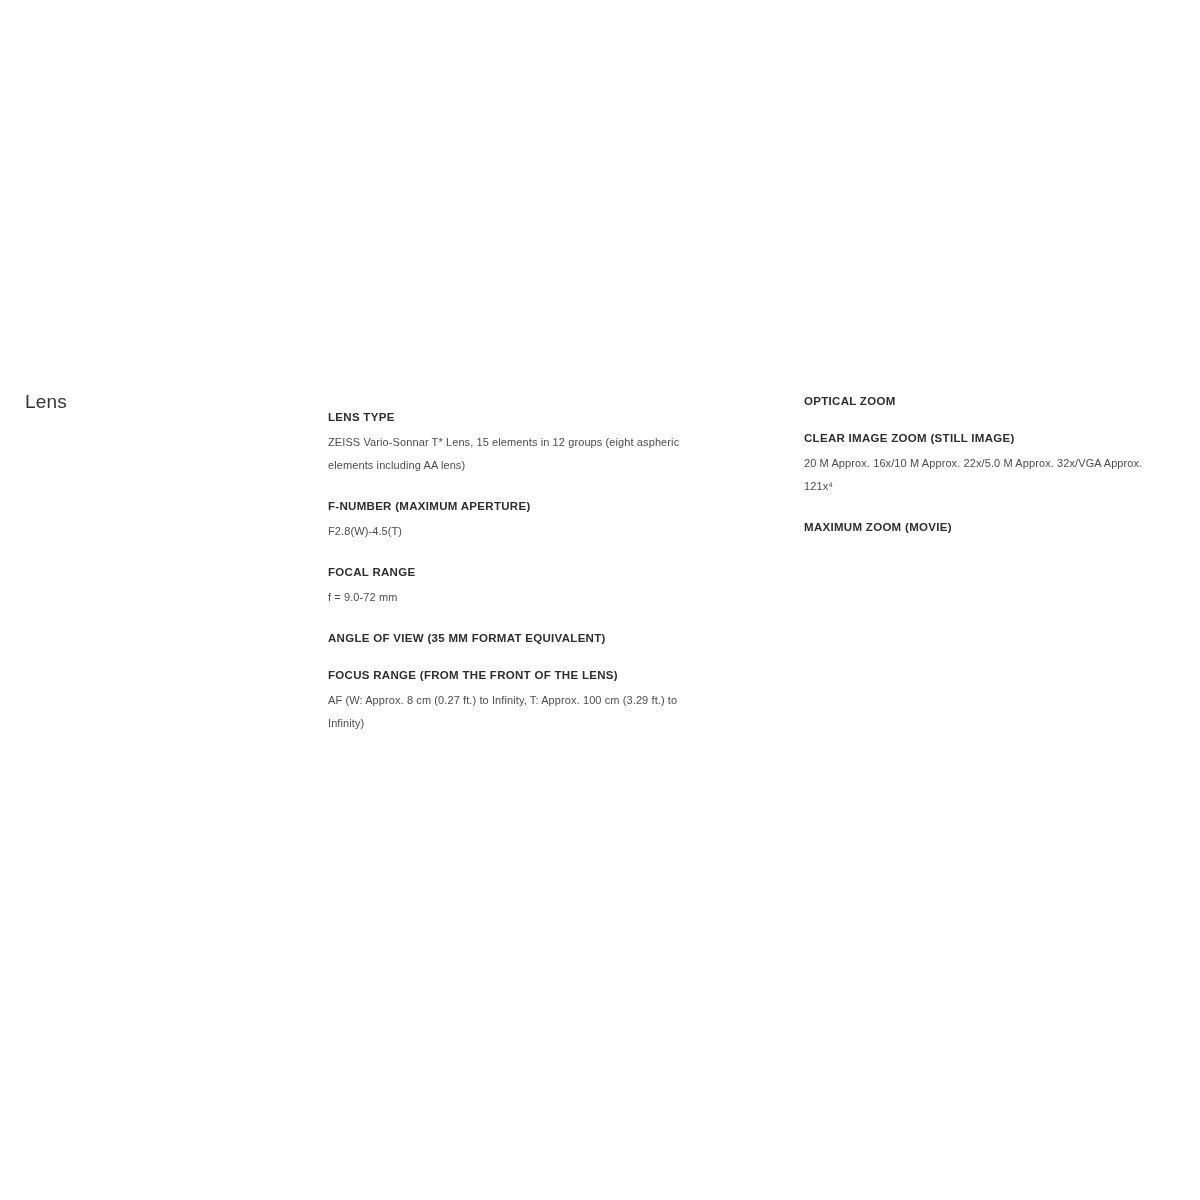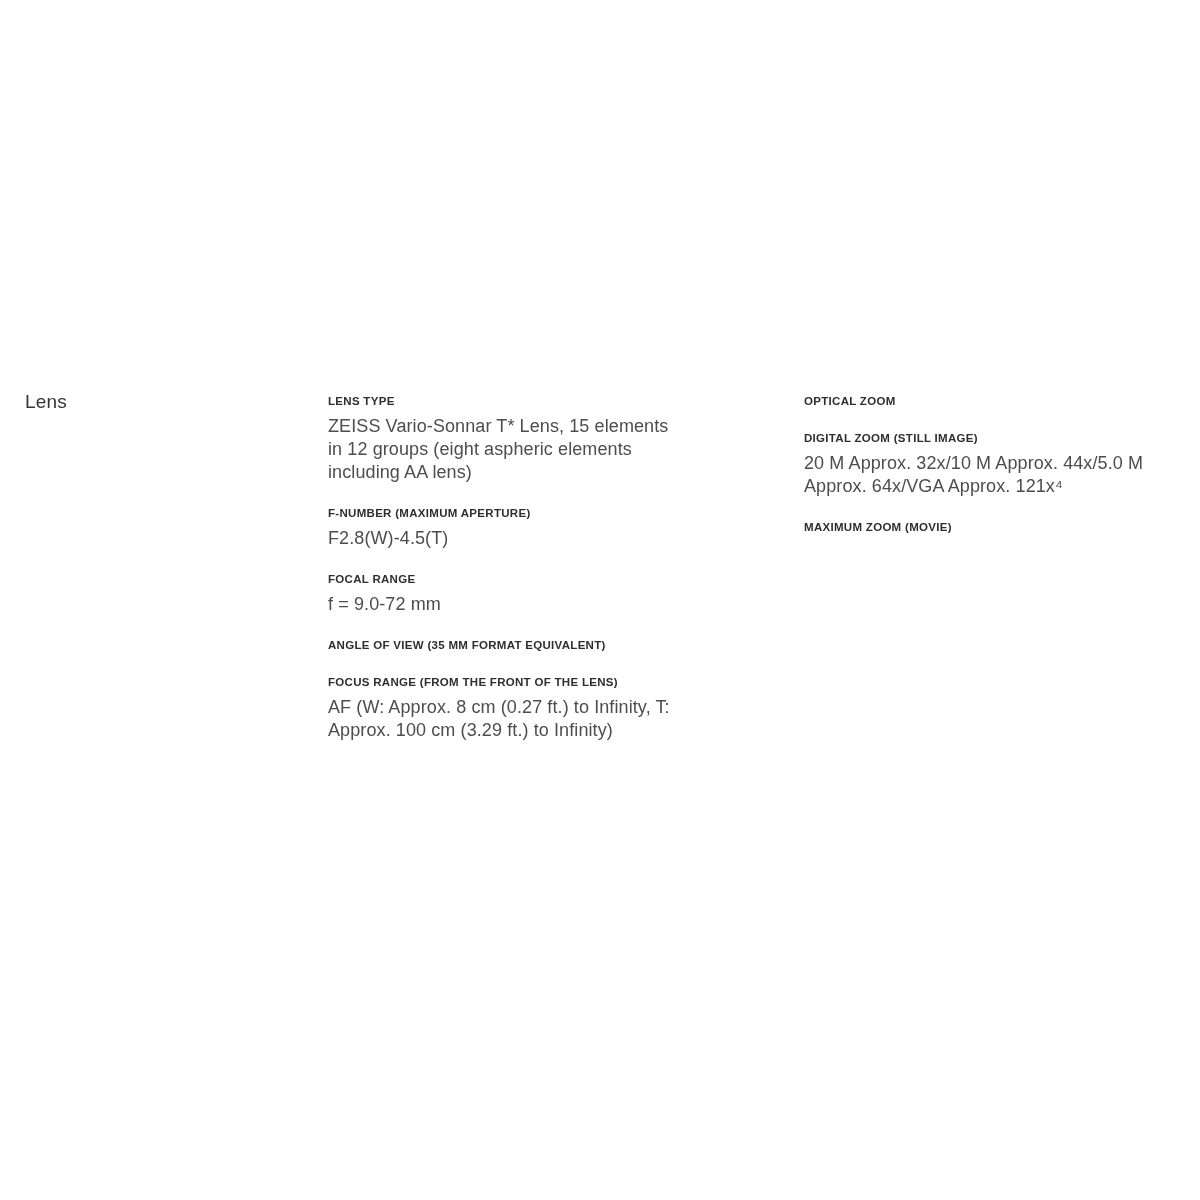--- a/index.html
+++ b/index.html
@@ -19,33 +19,33 @@
     left: 25px; top: 391px;
     font-size: 19px;
     font-weight: 400;
     color: #363636;
     letter-spacing: 0.2px;
   }
   .col {
     position: absolute;
     top: 394px;
   }
-  .col-left  { left: 328px; width: 352px; }
+  .col-left  { left: 328px; width: 352px; margin-top: 16px; }
   .col-right { left: 804px; width: 340px; }
   .spec { margin-bottom: 22px; }
   .spec-label {
     font-size: 11.5px;
     font-weight: 700;
     color: #2e2e2e;
     letter-spacing: 0.3px;
     line-height: 15px;
   }
   .spec-value {
     margin-top: 6px;
-    font-size: 18px;
+    font-size: 11px;
     font-weight: 400;
     color: #4d4d4d;
     line-height: 23px;
     letter-spacing: 0.1px;
   }
 </style>
 </head>
 <body>
 
 <div class="canvas">
@@ -80,26 +80,26 @@
     </section>
 
   </div>
 
   <div class="col col-right">
 
     <section class="spec">
       <h3 class="spec-label">OPTICAL ZOOM</h3>
     </section>
 
+    <section class="spec">
+      <h3 class="spec-label">CLEAR IMAGE ZOOM (STILL IMAGE)</h3>
+      <p class="spec-value">20 M Approx. 16x/10 M Approx. 22x/5.0 M Approx. 32x/VGA Approx. 121x⁴</p>
+    </section>
 
 
-    <section class="spec">
-      <h3 class="spec-label">DIGITAL ZOOM (STILL IMAGE)</h3>
-      <p class="spec-value">20 M Approx. 32x/10 M Approx. 44x/5.0 M Approx. 64x/VGA Approx. 121x⁴</p>
-    </section>
 
     <section class="spec">
       <h3 class="spec-label">MAXIMUM ZOOM (MOVIE)</h3>
     </section>
 
   </div>
 
 </div>
 
 </body></html>

